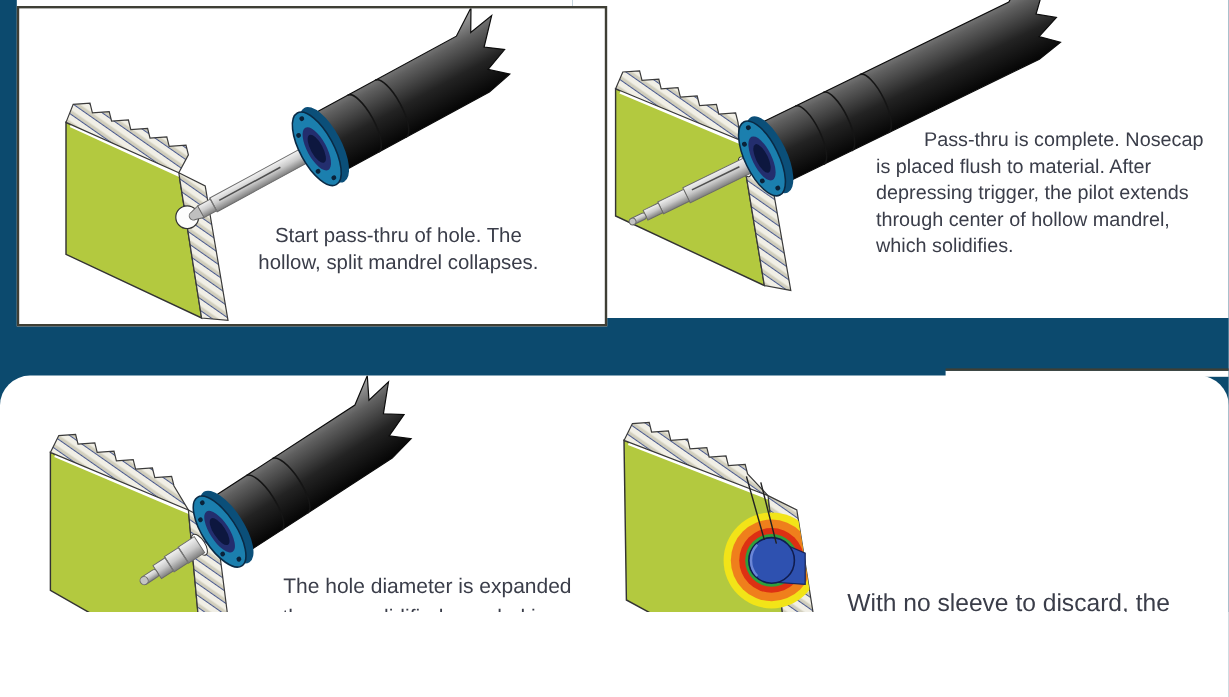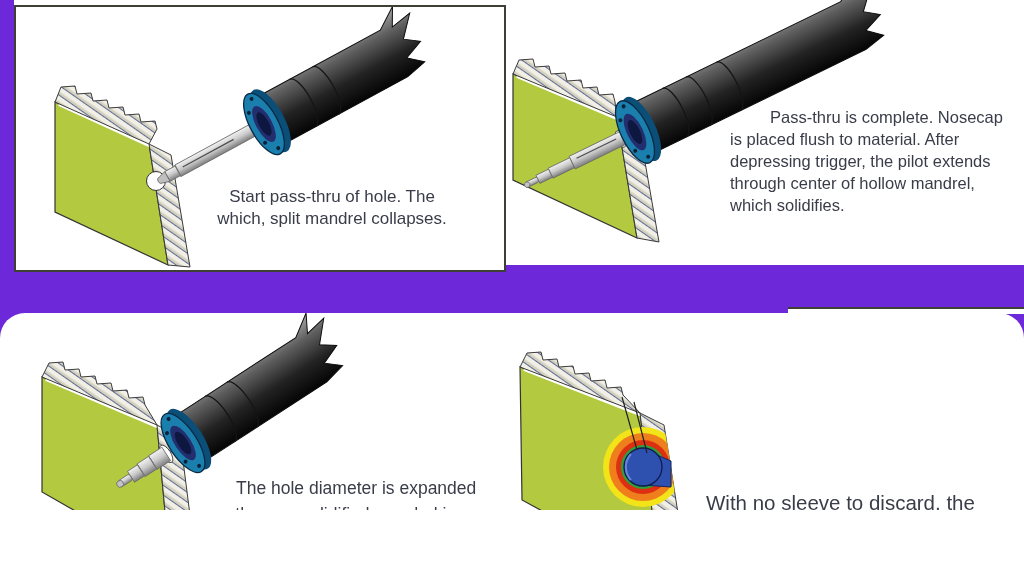--- a/index.html
+++ b/index.html
@@ -1,17 +1,17 @@
 <!DOCTYPE html>
 <html><head>
 <meta charset="utf-8">
 <style>
   html,body{margin:0;padding:0;}
   body{font-family:"Liberation Sans", sans-serif;}
-  #stage{position:relative;width:1024px;height:510px;background:#6d28d9;overflow:hidden;}
+  #stage{position:relative;width:1024px;height:510px;background:#0c4a6e;overflow:hidden;}
   .white{position:absolute;background:#ffffff;}
   #panel-tl{left:14px;top:5px;width:492px;height:267px;border:2px solid #3f3f35;box-sizing:border-box;}
   #sliver-top{left:14px;top:0;width:463px;height:5px;}
   #panel-tr{left:477px;top:0;width:547px;height:265px;}
   #bottom-row{left:0;top:313px;width:1024px;height:268px;border-radius:25px;}
   #br-white{left:788px;top:309px;width:236px;height:5px;}
   #br-line{position:absolute;left:788px;top:307px;width:236px;height:2px;background:#3f3f35;}
   .caption{position:absolute;color:#3a3d49;white-space:pre-line;}
   #caption-1{left:160px;top:179px;width:312px;text-align:center;font-size:17px;line-height:21.5px;}
   #caption-2{left:253px;top:106px;width:300px;text-align:left;font-size:16.5px;line-height:22px;text-indent:40px;}
@@ -113,21 +113,21 @@
           <ellipse cx="0" cy="0" rx="8" ry="20" fill="#232e6e"></ellipse>
           <ellipse cx="0" cy="0" rx="5" ry="13" fill="#0d173f"></ellipse>
           <circle cx="1" cy="-28" r="2" fill="#0a2239"></circle>
             <circle cx="1" cy="28" r="2" fill="#0a2239"></circle>
           <circle cx="-8" cy="17" r="2" fill="#0a2239"></circle>
             <circle cx="-8" cy="-17" r="2" fill="#0a2239"></circle>
         </g>
       </g>
     </svg>
     <div class="caption" id="caption-1">Start pass-thru of hole. The
-which, split mandrel collapses.</div>
+hollow, split mandrel collapses.</div>
   </div>
 
   <div class="white" id="br-white"></div>
   <div id="br-line"></div>
 
   <div class="white" id="bottom-row">
     <svg class="illu" width="1024" height="268" viewBox="0 0 1024 268">
 
       <g>
         <g>

